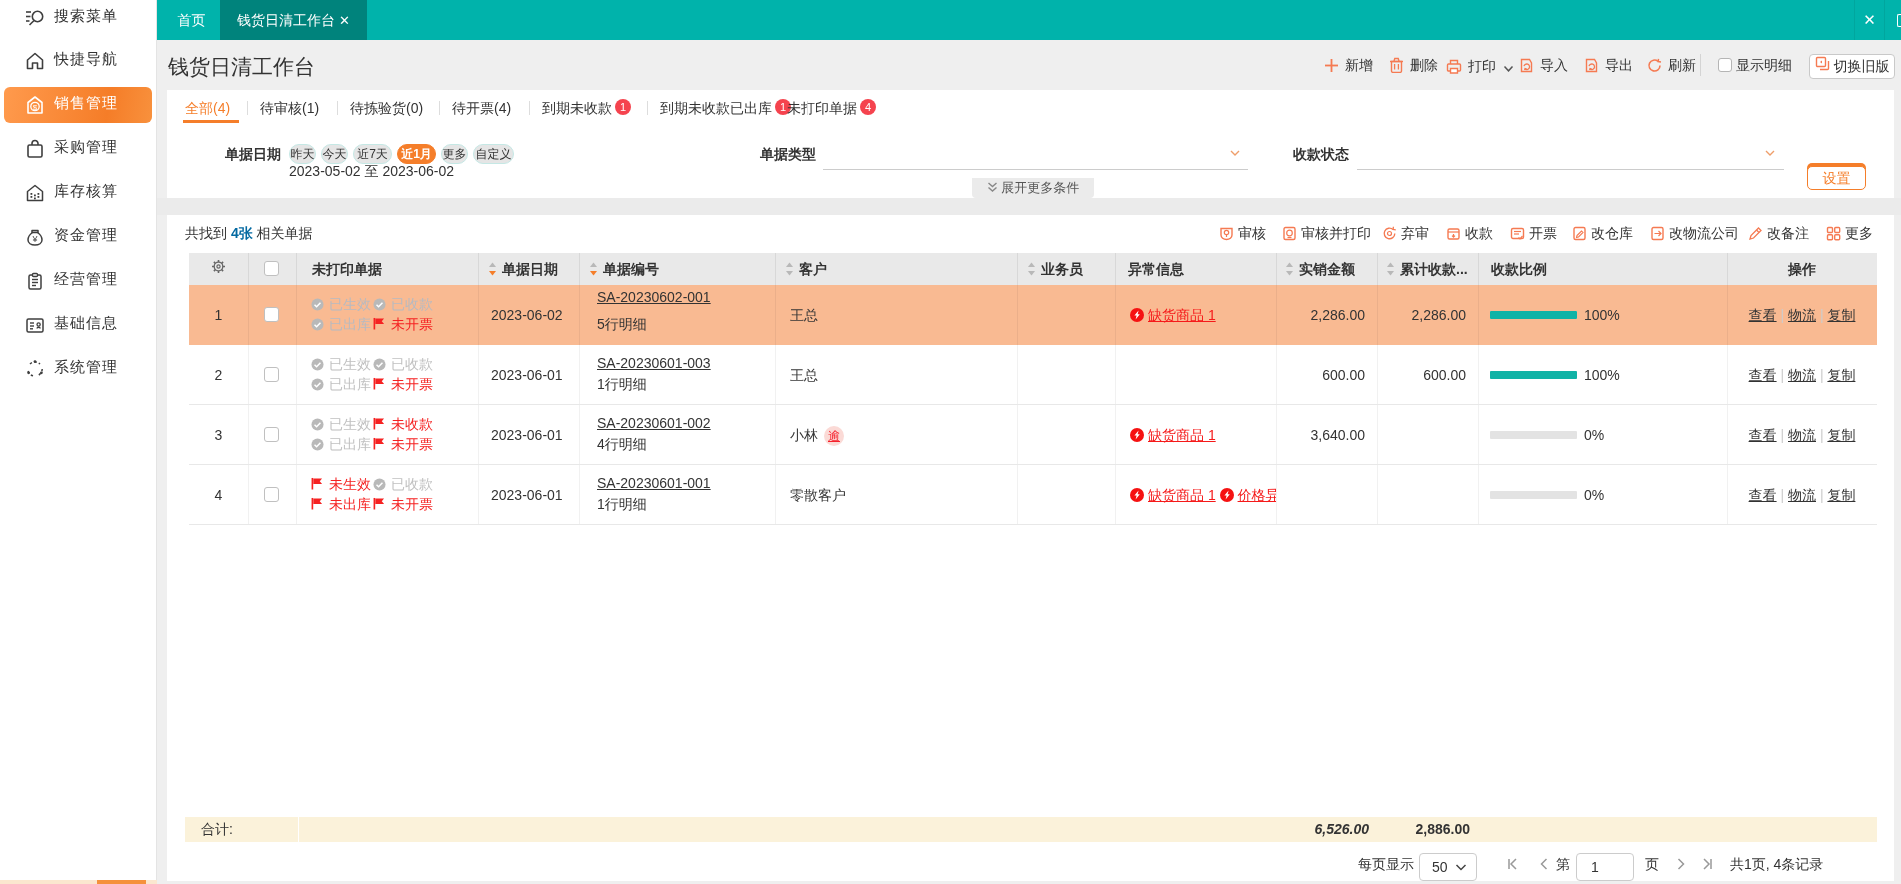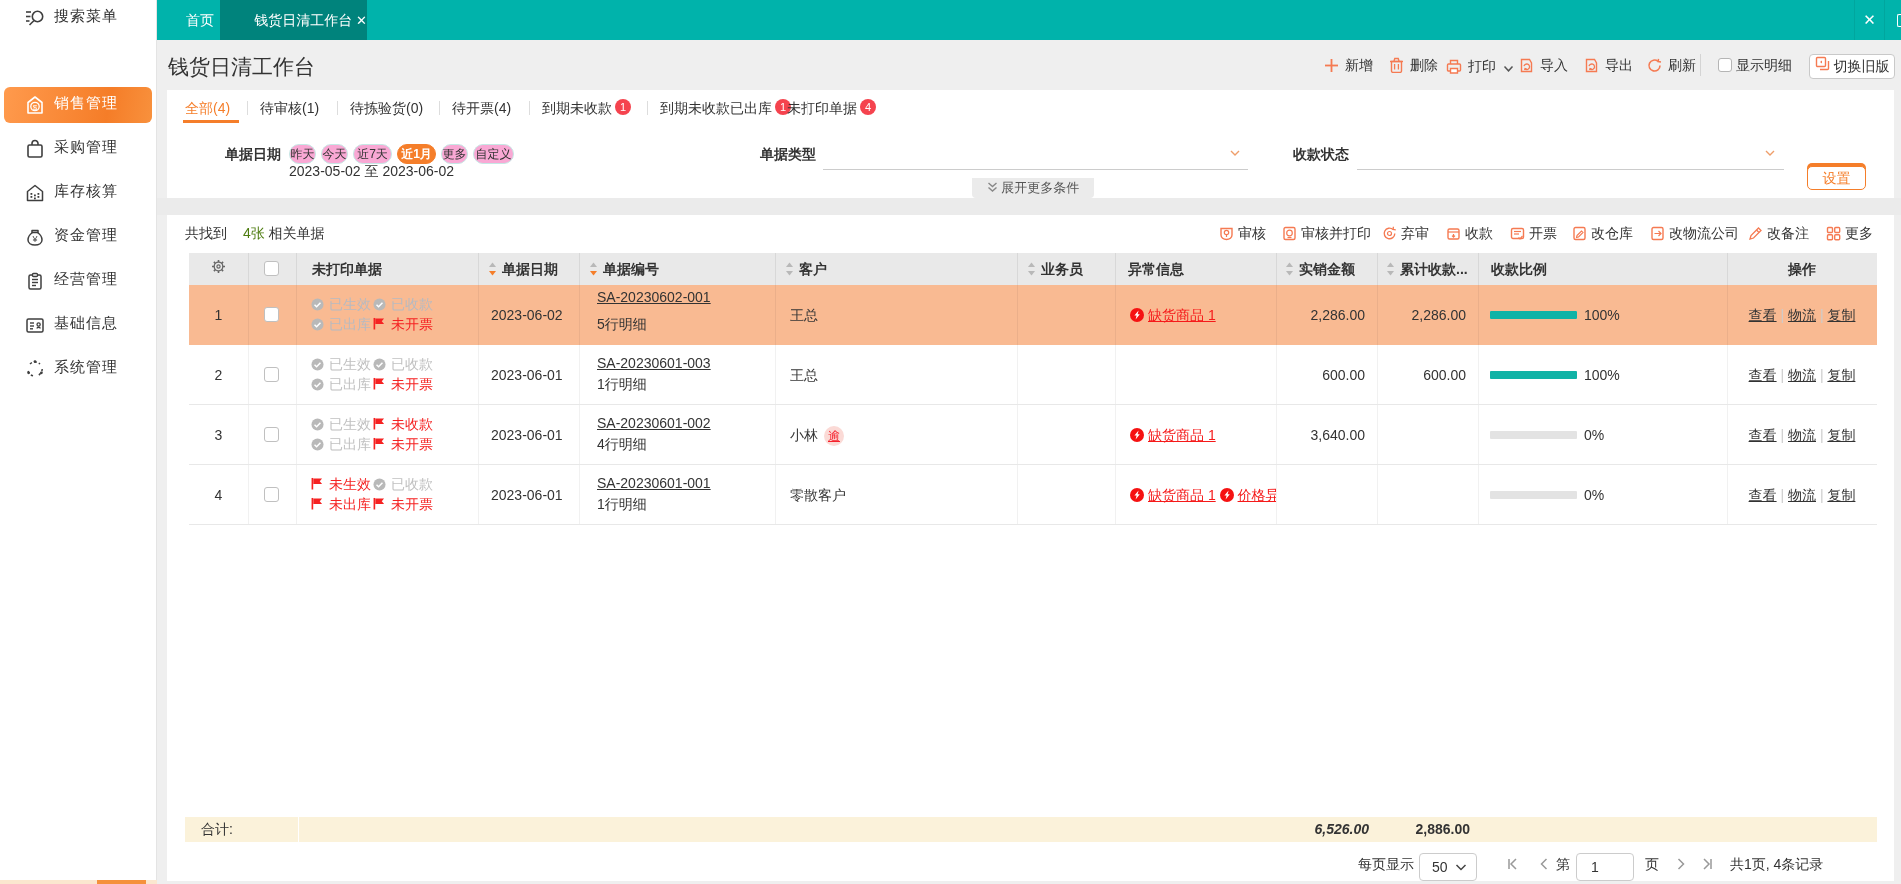--- a/index.html
+++ b/index.html
@@ -8,38 +8,38 @@
 .abs { position:absolute; }
 #sidebar { left:0; top:0; width:157px; height:884px; background:#fff; border-right:1px solid #e4e4e4; z-index:5; }
 .side-item { position:absolute; left:0; width:157px; height:44px; }
 .side-item .ic { position:absolute; left:24px; top:11px; width:22px; height:22px; }
 .side-item .tx { position:absolute; left:54px; top:11px; font-size:15px; color:#333; letter-spacing:1px; }
 #side-active { position:absolute; left:4px; top:87px; width:148px; height:36px; border-radius:6px; background:linear-gradient(100deg,#ff9a4d 0%,#f57d28 70%,#f8913d 100%); }
 .side-item.act .tx { color:#fff; }
 #side-scroll { position:absolute; left:0; top:880px; width:157px; height:4px; background:#fbe7cf; }
 #side-thumb { position:absolute; left:97px; top:880px; width:49px; height:4px; background:#f5913c; }
 #topbar { left:157px; top:0; width:1744px; height:40px; background:#00b3ab; }
-.ttab { position:absolute; top:0; height:40px; line-height:40px; color:#fff; font-size:14px; text-align:right; }
+.ttab { position:absolute; top:0; height:40px; line-height:40px; color:#fff; font-size:14px; text-align:center; }
 #hstrip { left:157px; top:40px; width:1744px; height:50px; background:#efefef; }
 #ptitle { position:absolute; left:11px; top:13px; font-size:21px; color:#333; }
 .tbtn { position:absolute; top:0; height:50px; line-height:50px; font-size:14px; color:#333; white-space:nowrap; }
 .tbtn svg { vertical-align:-3px; margin-right:6px; }
 #panel1 { left:167px; top:90px; width:1727px; height:108px; background:#fff; }
 .ftab { position:absolute; top:3px; height:30px; line-height:30px; font-size:14px; color:#333; white-space:nowrap; }
 .ftab .bdg { display:inline-block; width:16px; height:16px; margin-left:3px; border-radius:50%; background:#f5434e; color:#fff; font-size:11px; line-height:16px; text-align:center; vertical-align:2px; }
 .fdiv { position:absolute; top:11px; width:1px; height:14px; background:#ddd; }
 .flabel { position:absolute; top:56px; height:16px; line-height:16px; font-size:14px; color:#333; font-weight:bold; }
-.chip { position:absolute; top:54px; height:20px; line-height:18px; border:1px solid #c5e8e5; border-radius:10px; background:#f9a8d4; font-size:12px; color:#333; text-align:center; }
+.chip { position:absolute; top:54px; height:20px; line-height:18px; border:1px solid #c5e8e5; border-radius:10px; background:#e5e5e5; font-size:12px; color:#333; text-align:center; }
 .chip.on { background:#f57e2a; border-color:#f57e2a; color:#fff; font-weight:bold; }
 .uline { position:absolute; top:79px; border-bottom:1px solid #ccc; height:1px; }
 .chev { position:absolute; top:57px; width:12px; height:12px; }
 #band { left:157px; top:198px; width:1744px; height:17px; background:#ebebeb; }
 #panel2 { left:167px; top:215px; width:1727px; height:666px; background:#fff; }
 #found { position:absolute; left:18px; top:10px; font-size:14px; color:#333; }
-#found b { color:#4d7c0f; font-weight:normal;margin-left:12px; }
+#found b { color:#0369a1; font-weight:bold; }
 .aicon { position:absolute; top:8px; height:20px; line-height:20px; font-size:14px; color:#333; white-space:nowrap; }
 .aicon svg { vertical-align:-3px; margin-right:4px; }
 #tbl { position:absolute; left:22px; top:38px; width:1688px; height:272px; }
 .th { position:absolute; top:0; height:32px; background:#e9e9e9; line-height:32px; font-weight:bold; font-size:14px; color:#333; white-space:nowrap; overflow:hidden; }
 .hsep { position:absolute; top:0; width:1px; height:32px; background:#d8d8d8; }
 .row { position:absolute; left:0; width:1688px; height:60px; background:#fff; }
 .row.hl { background:#f9ba92; }
 .cell { position:absolute; top:0; height:60px; overflow:hidden; white-space:nowrap; }
 .csep { position:absolute; width:1px; background:rgba(0,0,0,0.055); }
 .rsep { position:absolute; left:0; width:1688px; height:1px; background:#e8e8e8; }
@@ -117,20 +117,26 @@
 <div id="side-active"></div>
 <div class="side-item " style="top:-4px">
       <span class="ic"><svg width="22" height="22" viewBox="0 0 22 22">
           <circle cx="13.5" cy="9.5" r="5.2" fill="none" stroke="#3f3f3f" stroke-width="1.6"></circle>
           <line x1="9.8" y1="13.8" x2="5.5" y2="18" stroke="#3f3f3f" stroke-width="1.6"></line>
           <line x1="2" y1="5" x2="7" y2="5" stroke="#3f3f3f" stroke-width="1.6"></line>
           <line x1="2" y1="9.5" x2="6.5" y2="9.5" stroke="#3f3f3f" stroke-width="1.6"></line>
           <line x1="2" y1="14" x2="5.5" y2="14" stroke="#3f3f3f" stroke-width="1.6"></line>
         </svg></span>
       <span class="tx">搜索菜单</span>
+    </div>
+<div class="side-item " style="top:39px">
+      <span class="ic"><svg width="22" height="22" viewBox="0 0 22 22">
+          <path d="M3.5 10 L11 3.5 L18.5 10 L18.5 18.5 L13.5 18.5 L13.5 13 L8.5 13 L8.5 18.5 L3.5 18.5 Z" fill="none" stroke="#3f3f3f" stroke-width="1.6" stroke-linejoin="round"></path>
+        </svg></span>
+      <span class="tx">快捷导航</span>
     </div>
 <div class="side-item act" style="top:83px">
       <span class="ic"><svg width="22" height="22" viewBox="0 0 22 22">
           <path d="M4 8.5 L11 3 L18 8.5 L18 19 L4 19 Z" fill="none" stroke="#fff" stroke-width="1.6" stroke-linejoin="round"></path>
           <circle cx="11" cy="12.5" r="4.2" fill="none" stroke="#fff" stroke-width="1.3"></circle>
           <text x="11" y="15.6" font-size="8" fill="#fff" text-anchor="middle" font-family="Liberation Sans">$</text>
         </svg></span>
       <span class="tx">销售管理</span>
     </div>
 <div class="side-item " style="top:127px">

